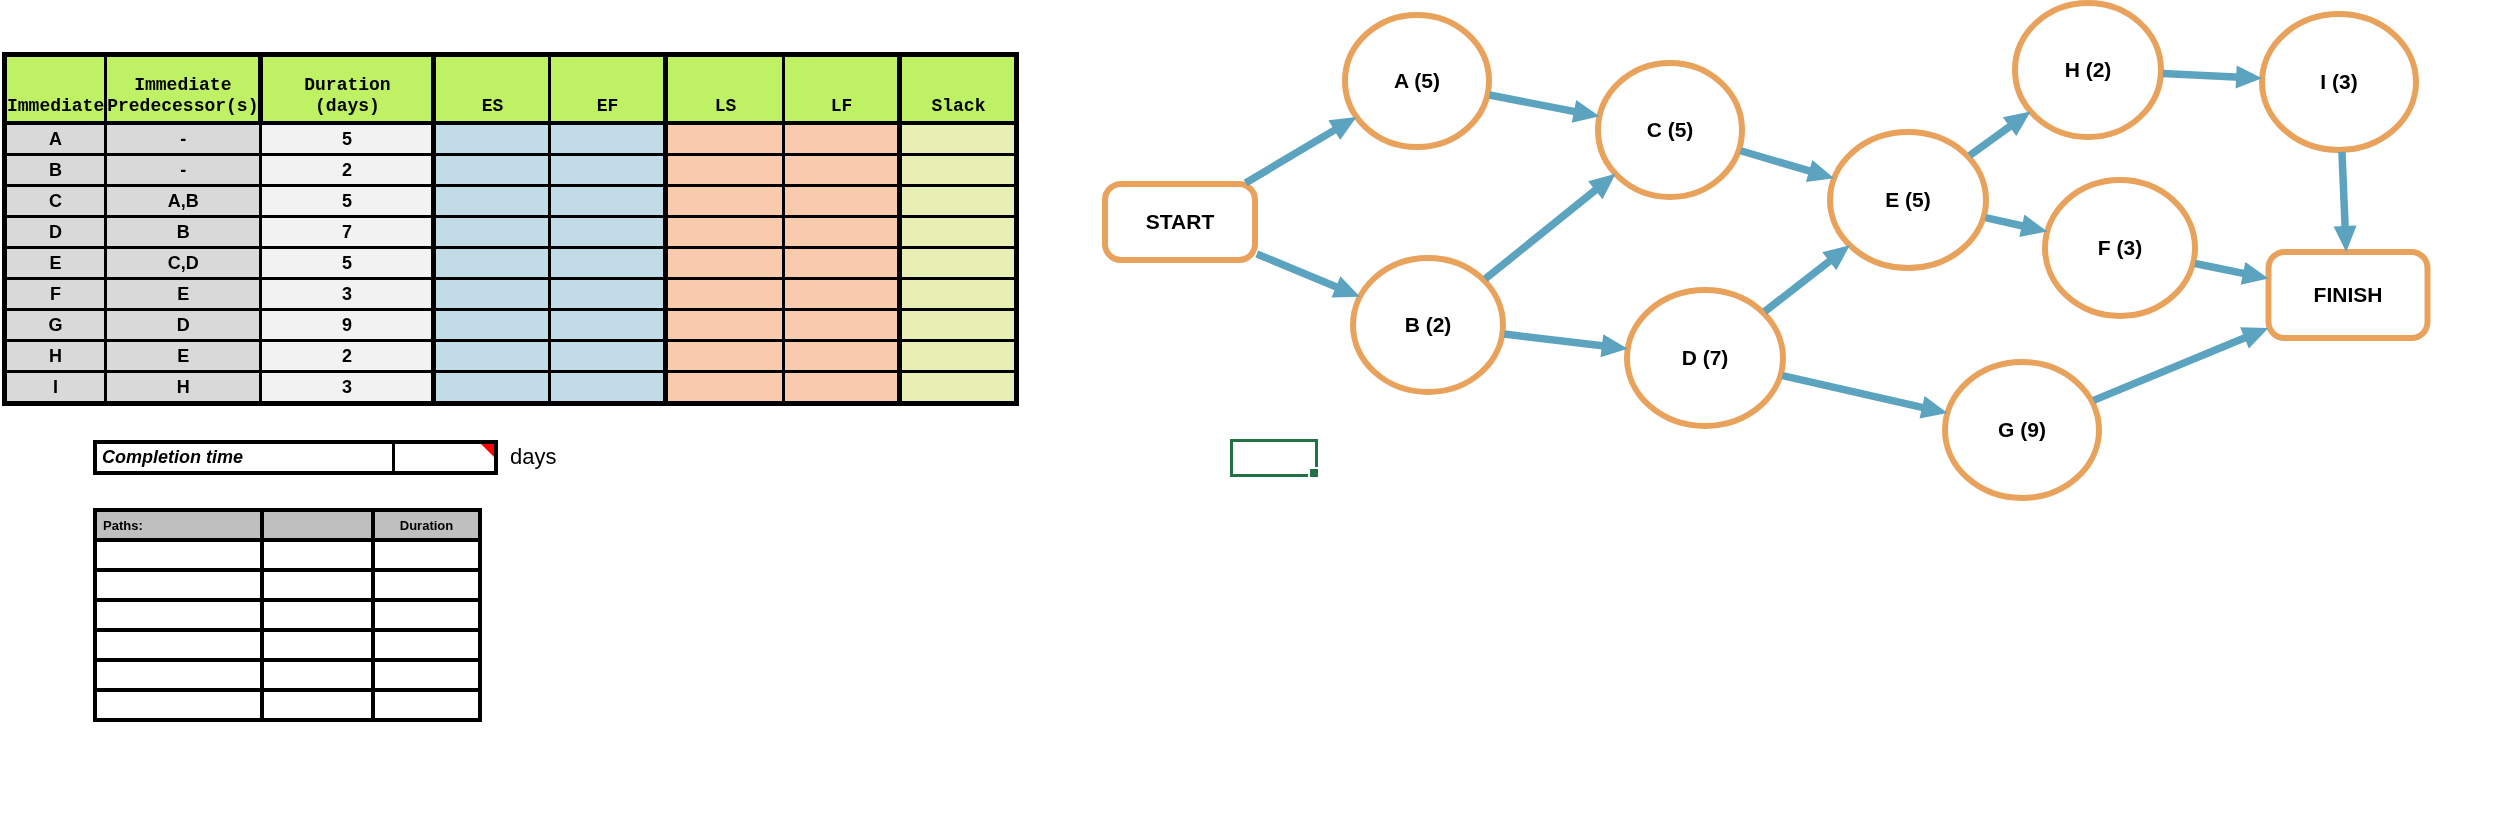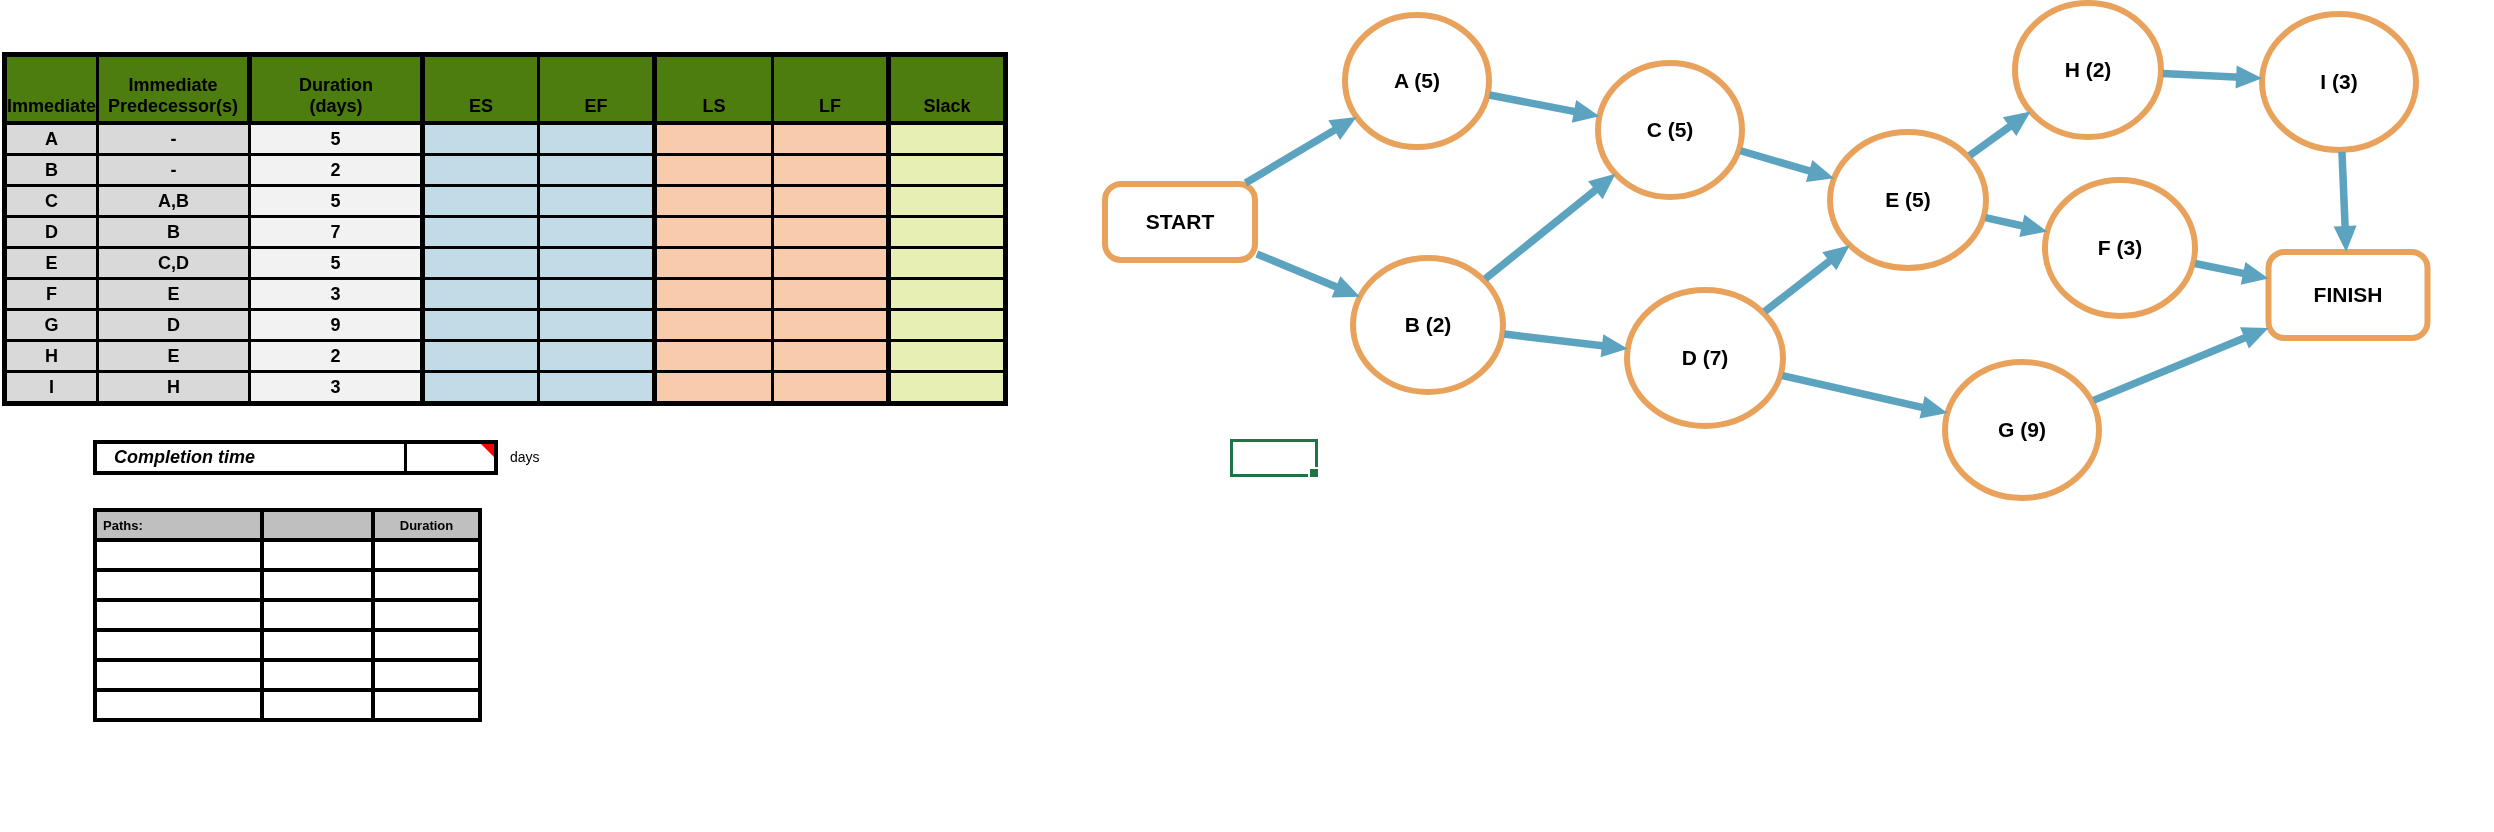--- a/index.html
+++ b/index.html
@@ -5,40 +5,40 @@
   html,body{margin:0;padding:0;background:#fff;}
   .stage{position:relative;width:2494px;height:832px;background:#fff;overflow:hidden;
          font-family:"Liberation Sans",sans-serif;color:#000;}
 
   
   table.act{position:absolute;left:2px;top:52px;border-collapse:collapse;
             border:5px solid #000;table-layout:fixed;}
   table.act th,table.act td{border:3px solid #000;padding:0;font-size:18px;
             font-weight:bold;text-align:center;overflow:hidden;}
   table.act th{height:60px;vertical-align:bottom;padding-bottom:4px;line-height:21px;
-            white-space:pre-line;background:#4d7c0f;}
+            white-space:pre-line;background:#bef264;font-family:Liberation Mono, monospace;}
   table.act thead th{border-bottom:4px solid #000;}
   table.act td{height:28px;}
   .grpL{border-left:5px solid #000 !important;}
   .grpR{border-right:5px solid #000 !important;}
   .v-act,.v-pred{background:#D9D9D9;}
   .v-dur{background:#F2F2F2;}
   .v-es,.v-ef{background:#C2DCE7;}
   .v-ls,.v-lf{background:#F8CBAD;}
   .v-slack{background:#E8EFB5;}
 
   
   .comp{position:absolute;left:93px;top:440px;width:397px;height:27px;
         border:4px solid #000;display:flex;background:#fff;}
   .comp-label{flex:0 0 290px;border-right:3px solid #000;display:flex;align-items:center;
-        padding-left:17px;font-size:18px;font-weight:bold;font-style:italic;}
+        padding-left:5px;font-size:18px;font-weight:bold;font-style:italic;}
   .comp-value{flex:1;position:relative;background:#fff;}
   .comp-corner{position:absolute;top:0;right:0;width:0;height:0;
         border-left:13px solid transparent;border-top:13px solid #FF0000;}
-  .days{position:absolute;left:510px;top:442px;height:30px;line-height:30px;font-size:14px;}
+  .days{position:absolute;left:510px;top:442px;height:30px;line-height:30px;font-size:22px;}
 
   
   table.paths{position:absolute;left:93px;top:508px;border-collapse:collapse;
         border:4px solid #000;table-layout:fixed;}
   table.paths th,table.paths td{border:4px solid #000;padding:0 0 0 6px;font-size:13px;
         text-align:left;height:26px;overflow:hidden;background:#fff;}
   table.paths th{background:#BFBFBF;font-weight:bold;}
   table.paths th.dur{text-align:center;padding:0;}
 
   

